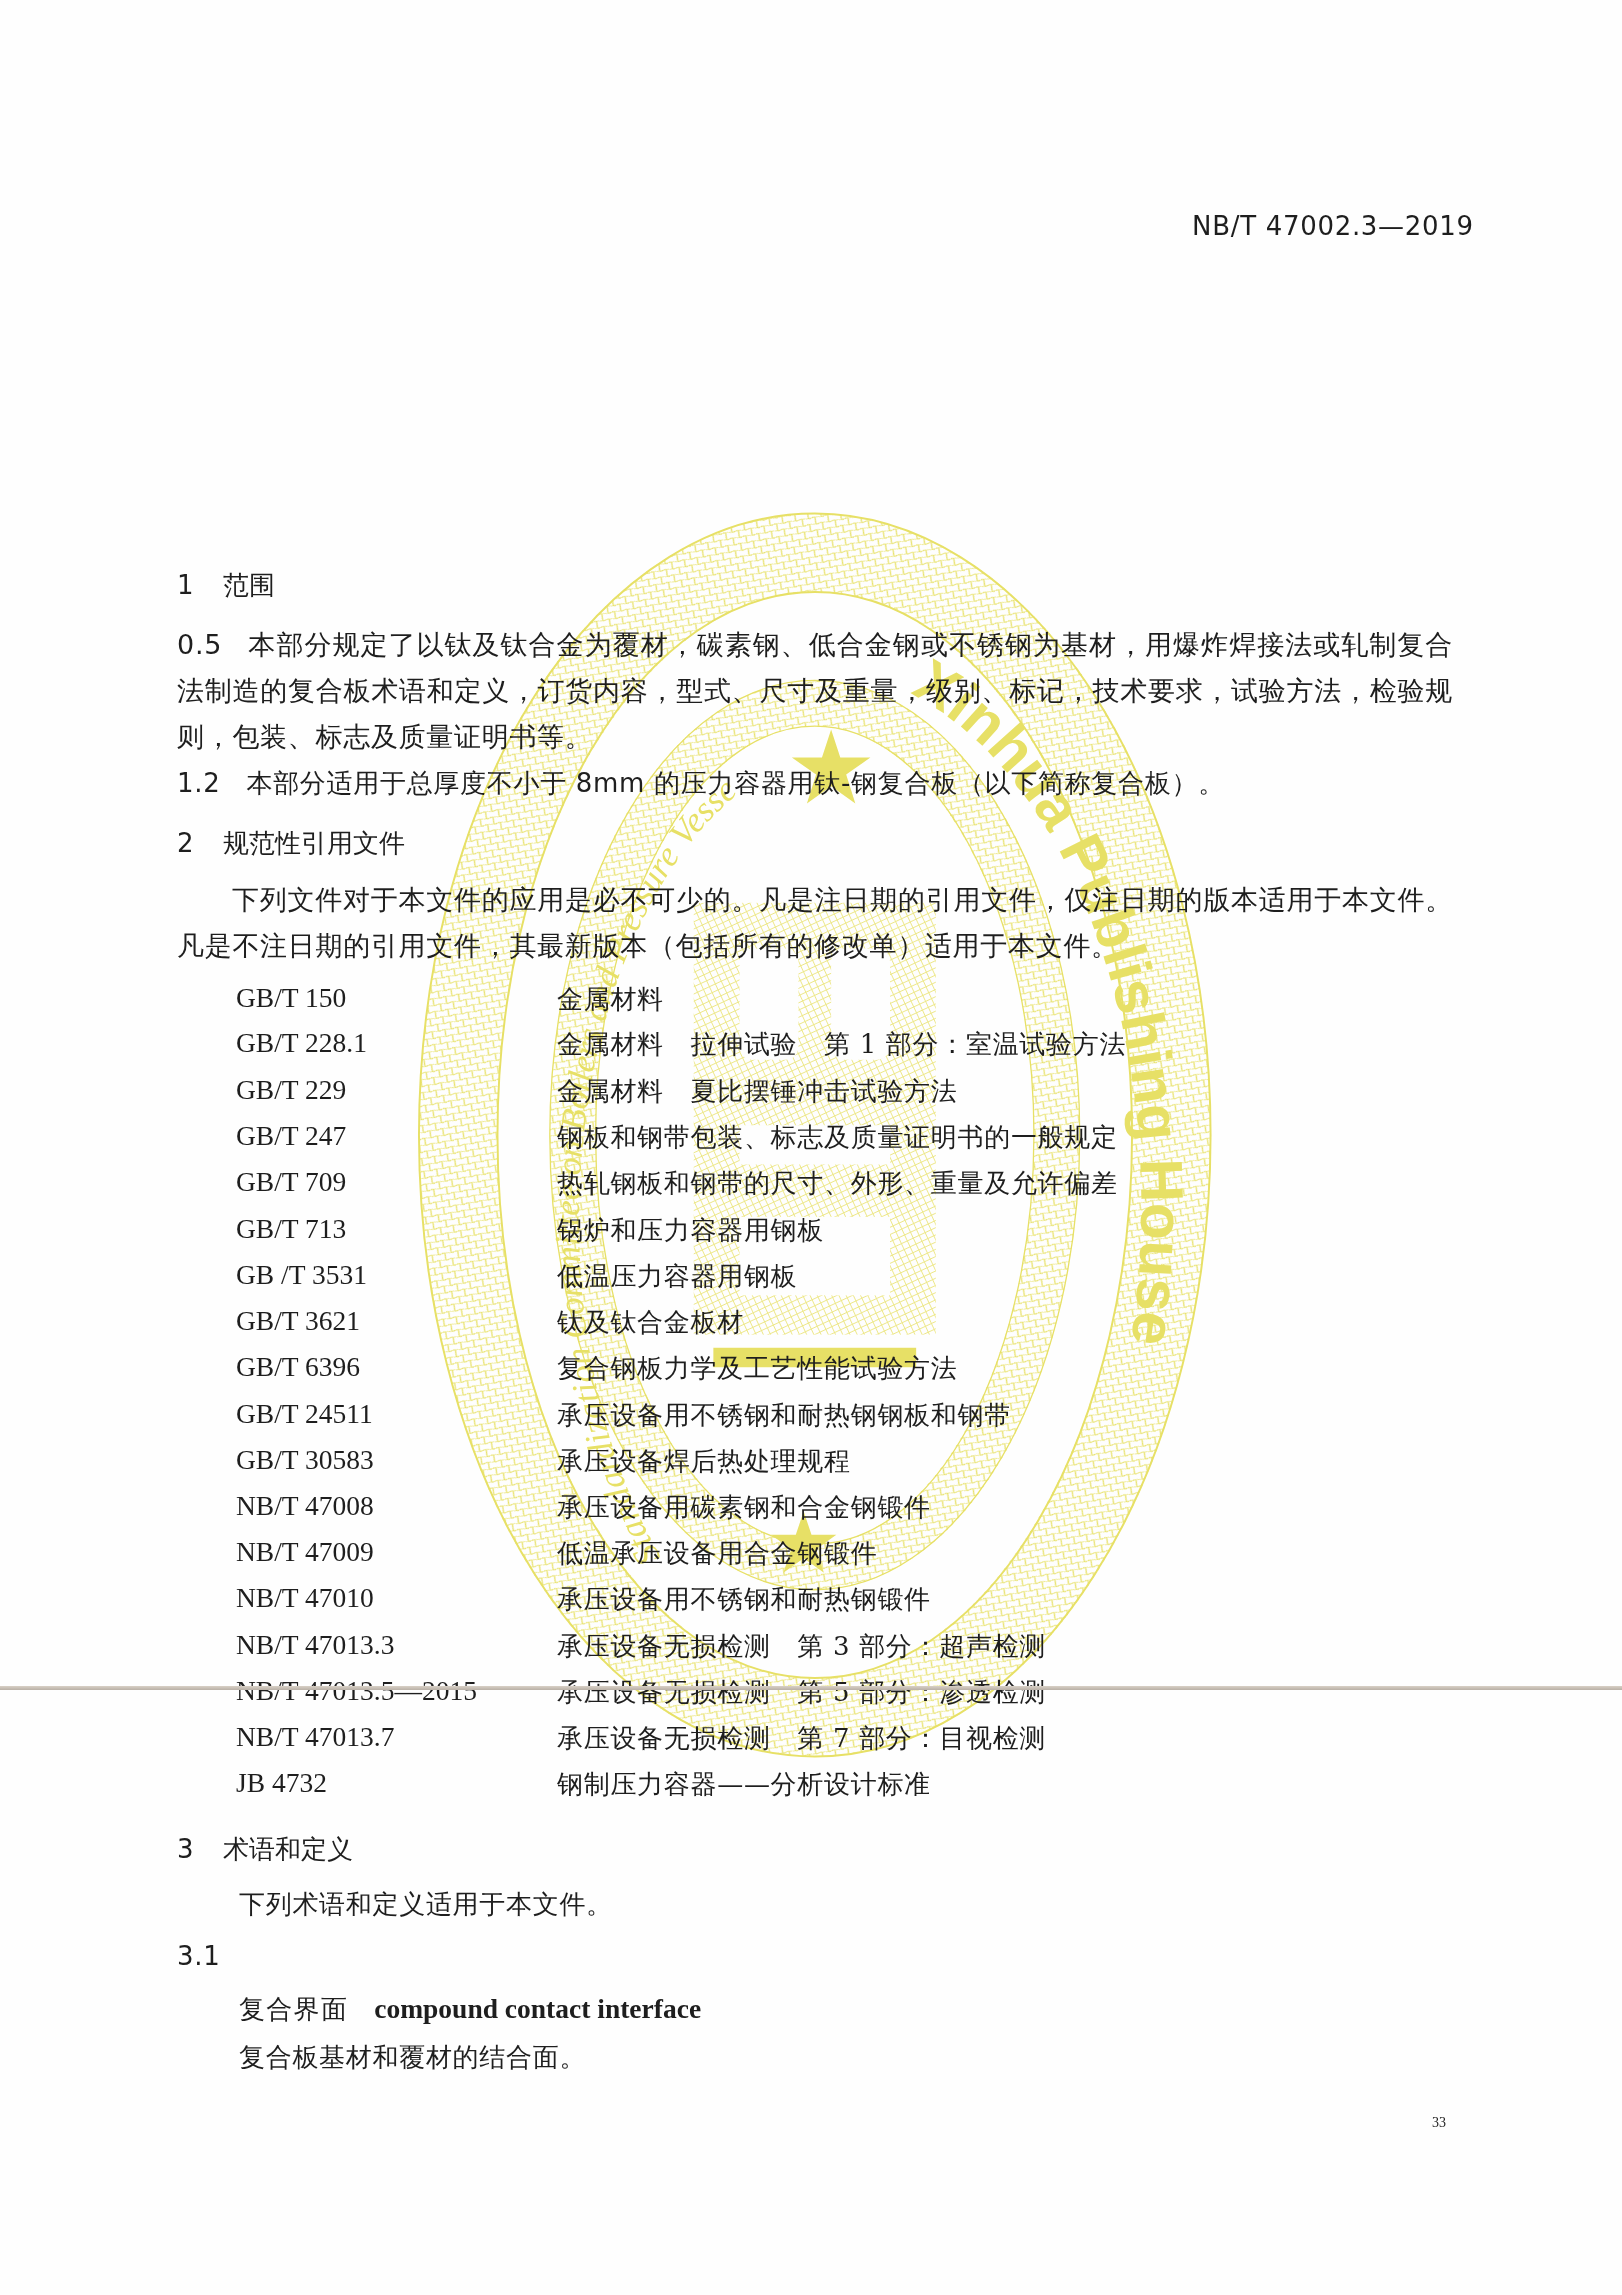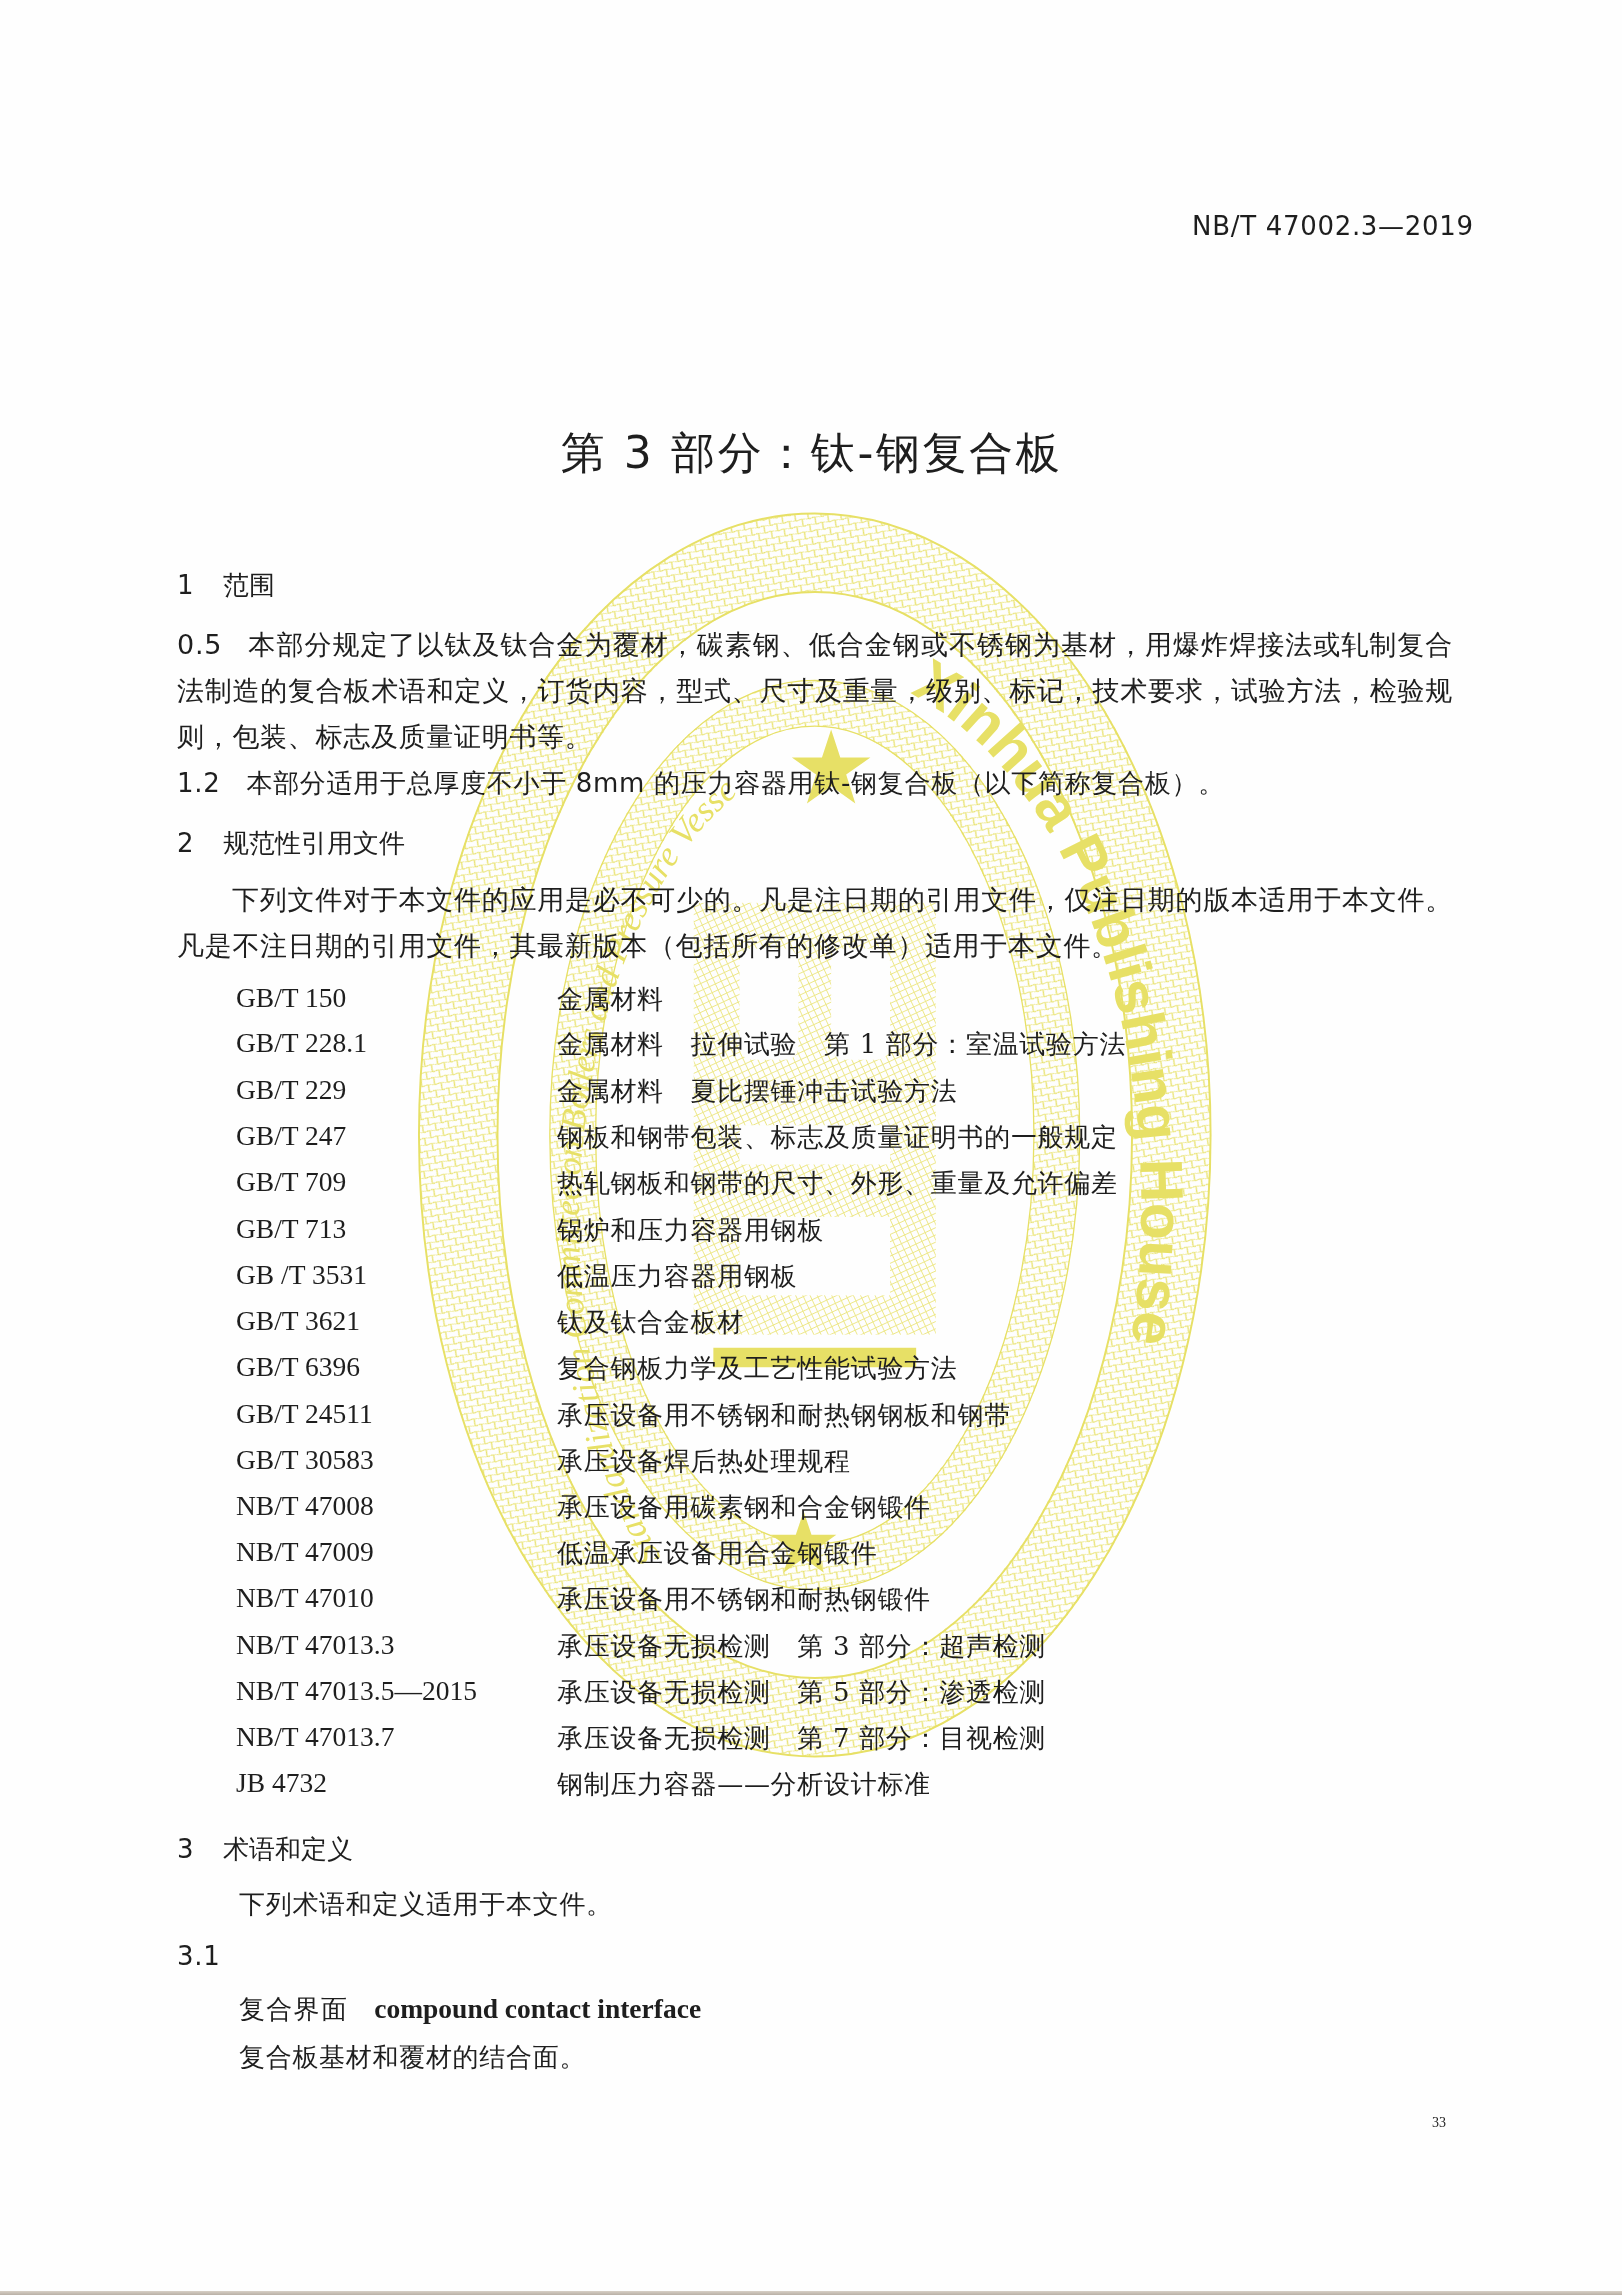--- a/index.html
+++ b/index.html
@@ -6,21 +6,21 @@
   body {
     width: 1623px; height: 2295px; position: relative; overflow: hidden;
     background: #fefefe;
     font-family: "DejaVu Serif", "Liberation Serif", serif;
     color: #1e1e1e;
   }
   .abs { position: absolute; white-space: nowrap; }
   .sans { font-family: "DejaVu Sans", "Liberation Sans", sans-serif; }
 
   #watermark { position: absolute; left: 0; top: 0; width: 1623px; height: 2295px; pointer-events: none; z-index: 1; }
-  .content { position: absolute; left: 0; top: 0; width: 1623px; height: 2295px; z-index: 2; }
+  .content { position: absolute; left: 0; top: 0; width: 1623px; height: 1690px; z-index: 2; }
 
   .std-code { left: 1192px; top: 211px; font-size: 26px; letter-spacing: 0.7px; }
   .title1 { left: 0; width: 1623px; text-align: center; top: 359px; font-size: 44px; letter-spacing: 2.6px; }
   .title2 { left: 0; width: 1623px; text-align: center; top: 424px; font-size: 44px; letter-spacing: 2.6px; }
 
   .h { font-size: 26px; }
   .h .num { display: inline-block; width: 46px; }
   .p { font-size: 26px; letter-spacing: 0.7px; }
   .para { left: 177px; width: 1276px; font-size: 27px; line-height: 46px; white-space: normal; text-align: justify; text-align-last: left; letter-spacing: 0.7px; }
 
@@ -75,21 +75,20 @@
     <text font-family="Liberation Sans, sans-serif" font-size="92" font-weight="bold" fill="#e6df5e">
       <textPath href="#rightArc">Xinhua Publishing House</textPath>
     </text>
   </g>
 </svg>
 
 <div class="content">
 
   <div class="abs std-code sans">NB/T 47002.3—2019</div>
 
-  <div class="abs title2 sans">第 3 部分：钛-钢复合板</div>
 
   <div class="abs h sans" style="left:177px; top:568px;">
     <span class="num">1</span><span>范围</span>
   </div>
 
   <div class="abs para sans" style="top:622px;">
     <span>0.5</span><span style="display:inline-block;width:26px;"></span><span>本部分规定了以钛及钛合金为覆材，碳素钢、低合金钢或不锈钢为基材，用爆炸焊接法或轧制复合法制造的复合板术语和定义，订货内容，型式、尺寸及重量，级别、标记，技术要求，试验方法，检验规则，包装、标志及质量证明书等。</span>
   </div>
 
   <div class="abs p sans" style="left:177px; top:766px;">

